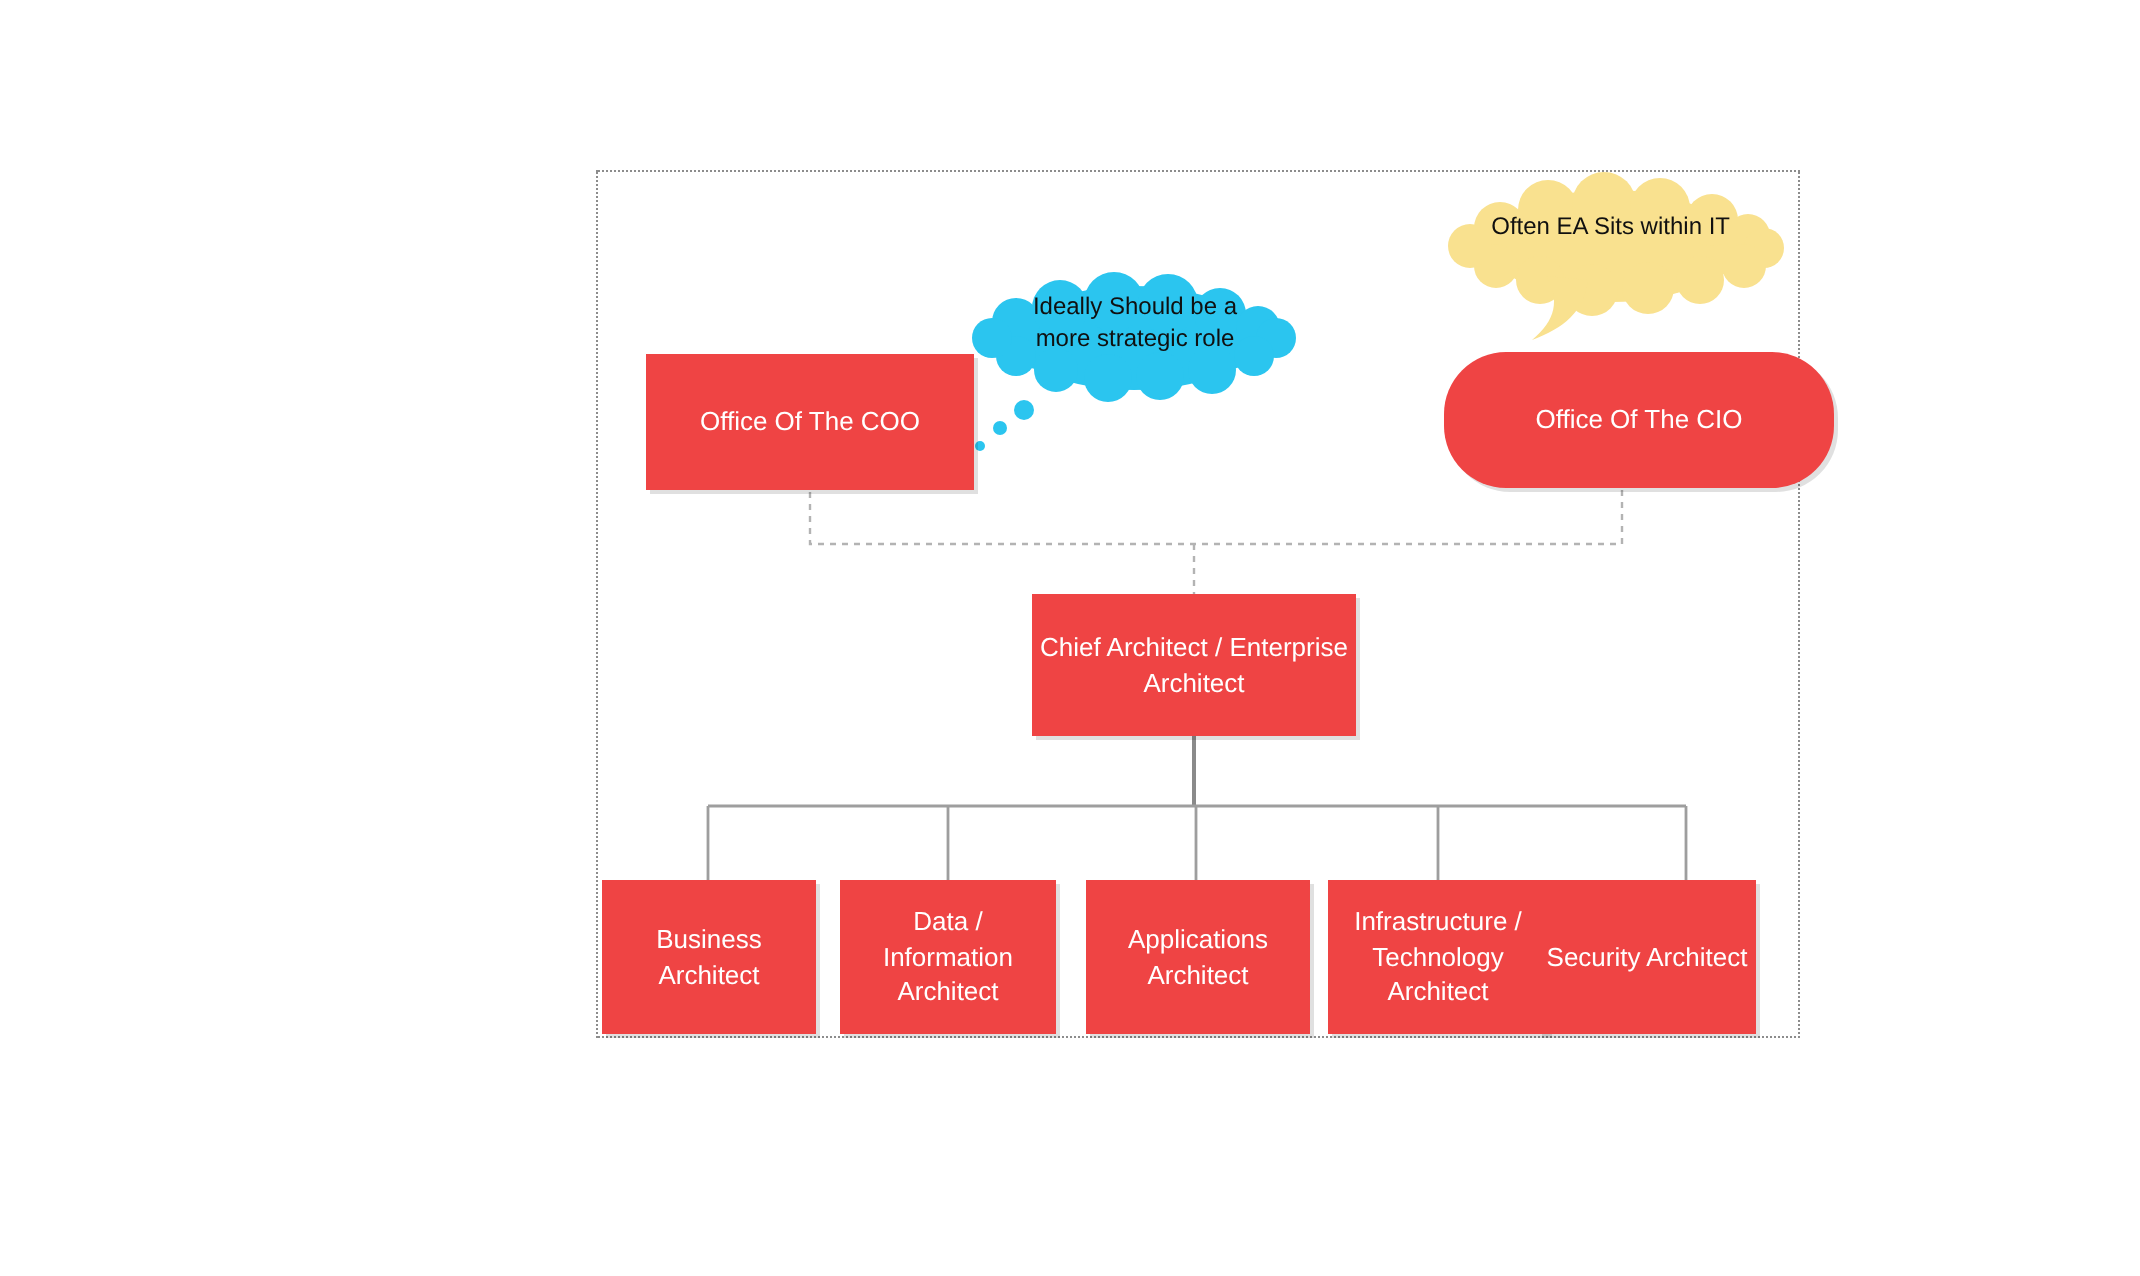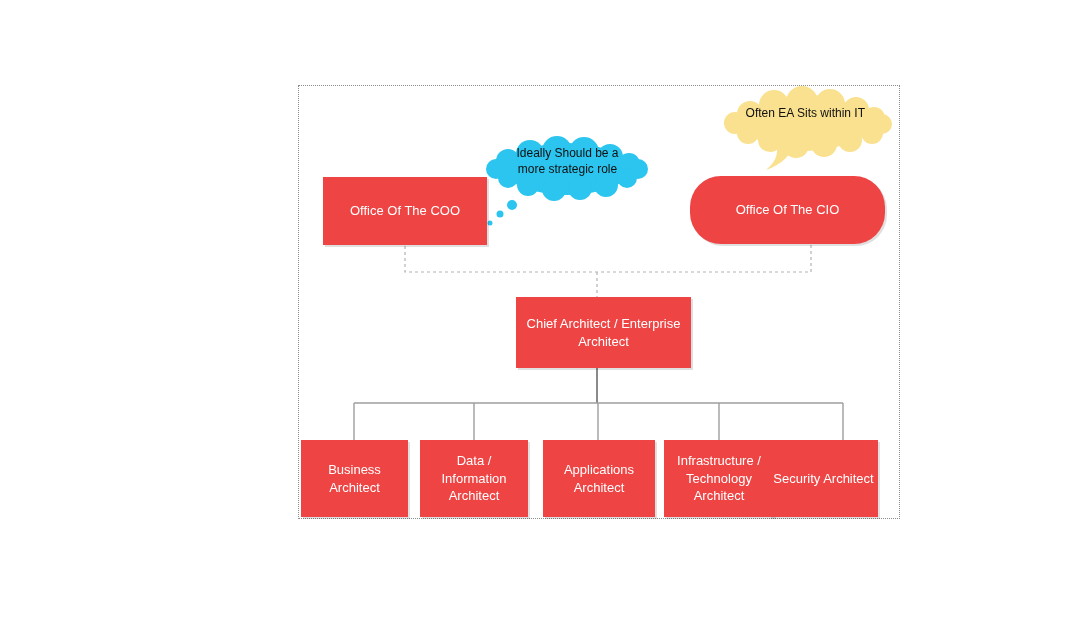--- a/index.html
+++ b/index.html
@@ -12,22 +12,22 @@
     border:1px dotted #8c8c8c;background:transparent;
   }
   .layer{position:absolute;left:0;top:0;width:1070px;height:638px;pointer-events:none;}
   .node{
     position:absolute;display:flex;align-items:center;justify-content:center;
     background:#ef4444;color:#ffffff;text-align:center;
     font-size:13px;line-height:1.35;padding:3px;box-sizing:border-box;
     box-shadow:2px 2px 0 rgba(0,0,0,0.12);
   }
   .node-coo{left:323px;top:177px;width:164px;height:68px;}
-  .node-cio{left:690px;top:176px;width:195px;height:68px;border-radius:31px;}
-  .node-chief{left:516px;top:297px;width:175px;height:71px;}
+  .node-cio{left:722px;top:176px;width:195px;height:68px;border-radius:31px;}
+  .node-chief{left:516px;top:297px;width:162px;height:71px;}
   .node-business{left:301px;top:440px;width:107px;height:77px;}
   .node-data{left:420px;top:440px;width:108px;height:77px;}
   .node-apps{left:543px;top:440px;width:112px;height:77px;}
   .node-infra{left:664px;top:440px;width:110px;height:77px;}
   .node-security{left:769px;top:440px;width:109px;height:77px;}
   .cloud-svg{position:absolute;overflow:visible;}
   .cloud-text{
     position:absolute;text-align:center;color:#101010;font-size:12px;line-height:1.3;
   }
   .cloud-text-strategic{left:505px;top:146px;width:125px;}

